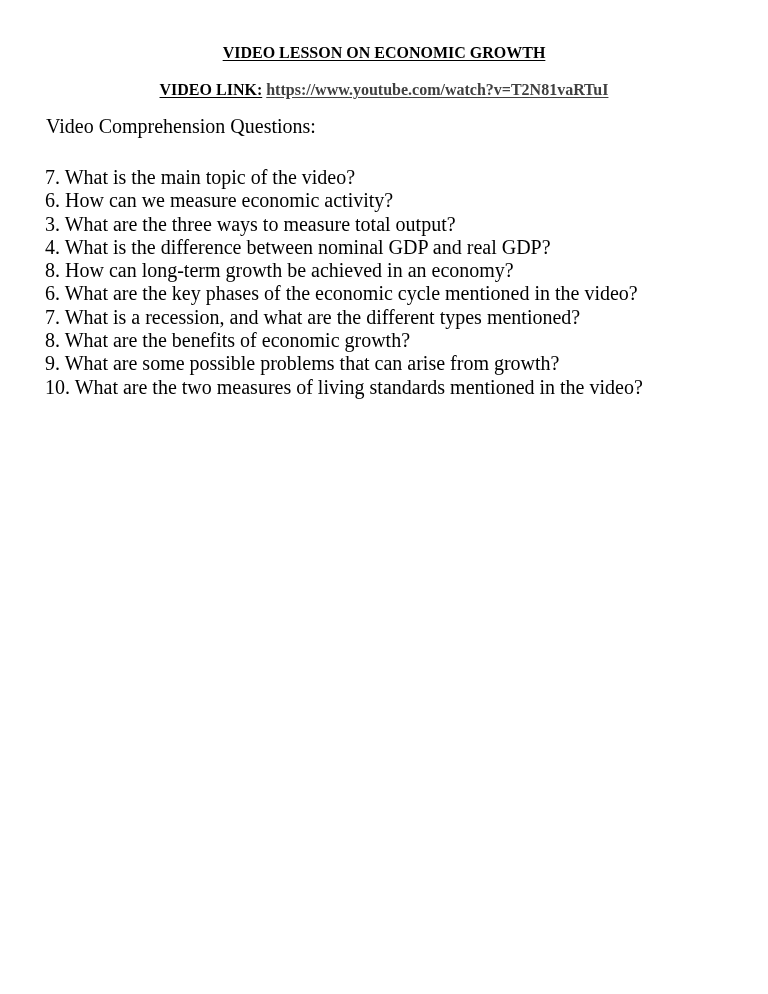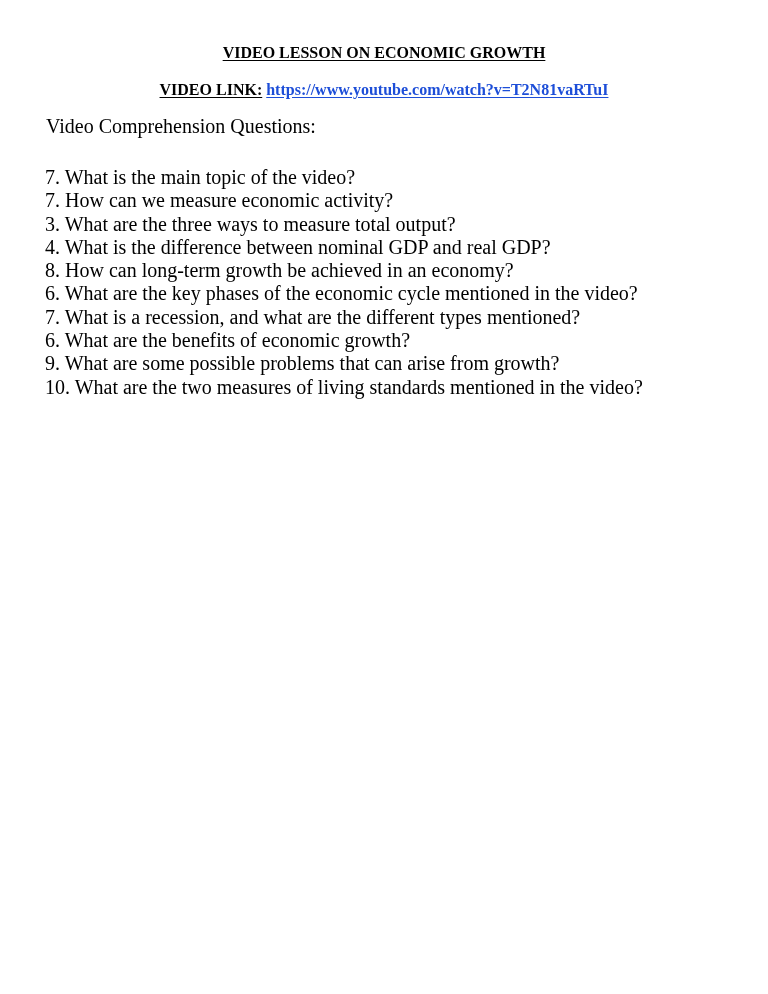--- a/index.html
+++ b/index.html
@@ -40,21 +40,21 @@
       font-size: 16px;
       line-height: 22px;
       white-space: nowrap;
     }
     .link-line .label,
     .link-line .url {
       text-decoration: underline;
       text-underline-offset: 2px;
     }
     .link-line .url {
-      color: #1d4ed8;
+      color: #404040;
       cursor: pointer;
       text-decoration: underline;
     }
     .subtitle {
       position: absolute;
       top: 117px;
       left: 46px;
       font-size: 20px;
       line-height: 18px;
     }
@@ -80,23 +80,23 @@
 
   <div class="link-line">
     <span class="label">VIDEO LINK:</span>
     <span class="url">https://www.youtube.com/watch?v=T2N81vaRTuI</span>
   </div>
 
   <div class="subtitle">Video Comprehension Questions:</div>
 
   <ol class="questions">
     <li>7. What is the main topic of the video?</li>
-    <li>7. How can we measure economic activity?</li>
+    <li>6. How can we measure economic activity?</li>
     <li>3. What are the three ways to measure total output?</li>
     <li>4. What is the difference between nominal GDP and real GDP?</li>
     <li>8. How can long-term growth be achieved in an economy?</li>
     <li>6. What are the key phases of the economic cycle mentioned in the video?</li>
     <li>7. What is a recession, and what are the different types mentioned?</li>
-    <li>6. What are the benefits of economic growth?</li>
+    <li>8. What are the benefits of economic growth?</li>
     <li>9. What are some possible problems that can arise from growth?</li>
     <li>10. What are the two measures of living standards mentioned in the video?</li>
   </ol>
 </div>
 
 </body></html>

